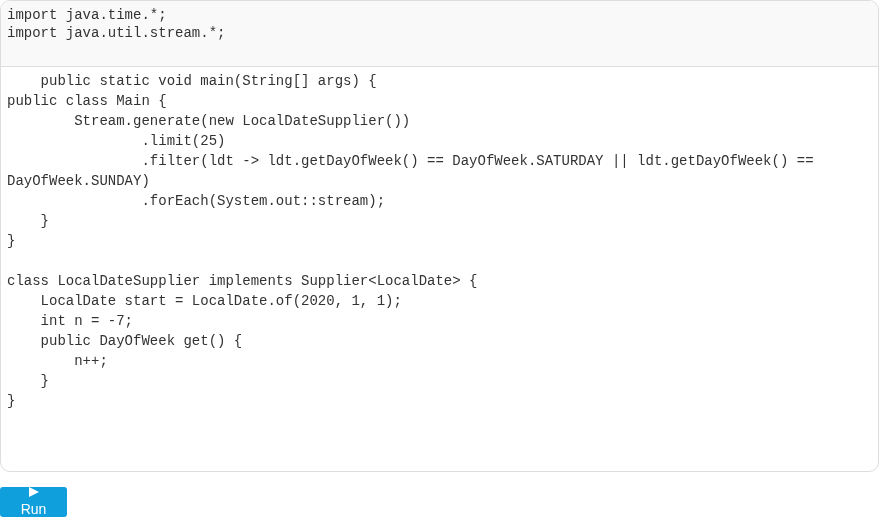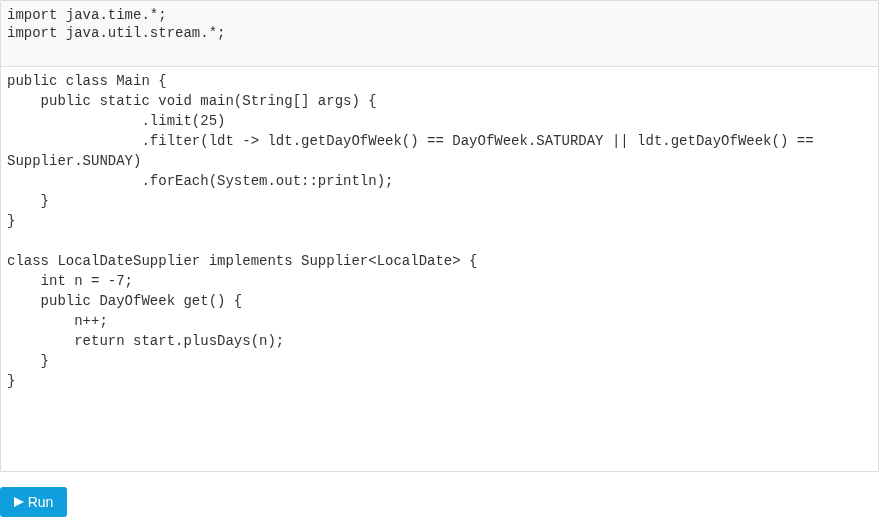--- a/index.html
+++ b/index.html
@@ -1,67 +1,68 @@
 <!DOCTYPE html>
 <html><head>
   <meta charset="utf-8">
   <style>
     html, body { margin: 0; padding: 0; background: #ffffff; }
     body { width: 879px; height: 517px; position: relative; overflow: hidden; }
     .editor {
       position: absolute; left: 0; top: 0; width: 877px; height: 470px;
-      border: 1px solid #dddddd; border-radius: 1px; background: #ffffff;
+      border: 1px solid #dddddd; border-radius: 10px; background: #ffffff;
       overflow: hidden;
     }
     .header-code {
       background: #f9f9f9; border-bottom: 1px solid #dddddd;
       height: 66px; box-sizing: border-box; padding: 5px 0 0 6px;
     }
     .main-code { padding: 4px 0 0 6px; }
     .line {
       font-family: "Liberation Mono", monospace; font-size: 14px;
       color: #333333; white-space: pre; height: 20px; line-height: 20px;
     }
     .header-code .line { height: 18px; line-height: 18px; }
     .run-button {
       position: absolute; left: 0; top: 487px; width: 67px; height: 30px;
       background: #0f9fdc; border-radius: 3px; border: none; color: #ffffff;
       font-family: "Liberation Sans", sans-serif; font-size: 14px;
       display: flex; align-items: center; justify-content: center; gap: 4px;
-      cursor: pointer; padding: 0; box-sizing: border-box;
+      cursor: pointer; padding: 0; box-sizing: border-box; flex-direction: column;
     }
     .play-icon {
       width: 0; height: 0; border-top: 5.5px solid transparent;
       border-bottom: 5.5px solid transparent; border-left: 10px solid #ffffff;
       display: inline-block;
     }
   </style>
 </head>
 <body>
 
 <div class="editor">
   <div class="header-code">
     <div class="line">import java.time.*;</div>
     <div class="line">import java.util.stream.*;</div>
   </div>
   <div class="main-code">
+    <div class="line">    public static void main(String[] args) {</div>
     <div class="line">public class Main {</div>
-    <div class="line">    public static void main(String[] args) {</div>
+    <div class="line">        Stream.generate(new LocalDateSupplier())</div>
     <div class="line">                .limit(25)</div>
     <div class="line">                .filter(ldt -&gt; ldt.getDayOfWeek() == DayOfWeek.SATURDAY || ldt.getDayOfWeek() ==</div>
-    <div class="line">Supplier.SUNDAY)</div>
-    <div class="line">                .forEach(System.out::println);</div>
+    <div class="line">DayOfWeek.SUNDAY)</div>
+    <div class="line">                .forEach(System.out::stream);</div>
     <div class="line">    }</div>
     <div class="line">}</div>
     <div class="line"></div>
     <div class="line">class LocalDateSupplier implements Supplier&lt;LocalDate&gt; {</div>
+    <div class="line">    LocalDate start = LocalDate.of(2020, 1, 1);</div>
     <div class="line">    int n = -7;</div>
     <div class="line">    public DayOfWeek get() {</div>
     <div class="line">        n++;</div>
-    <div class="line">        return start.plusDays(n);</div>
     <div class="line">    }</div>
     <div class="line">}</div>
   </div>
 </div>
 
 <button class="run-button">
   <span class="play-icon"></span>
   <span>Run</span>
 </button>
 

